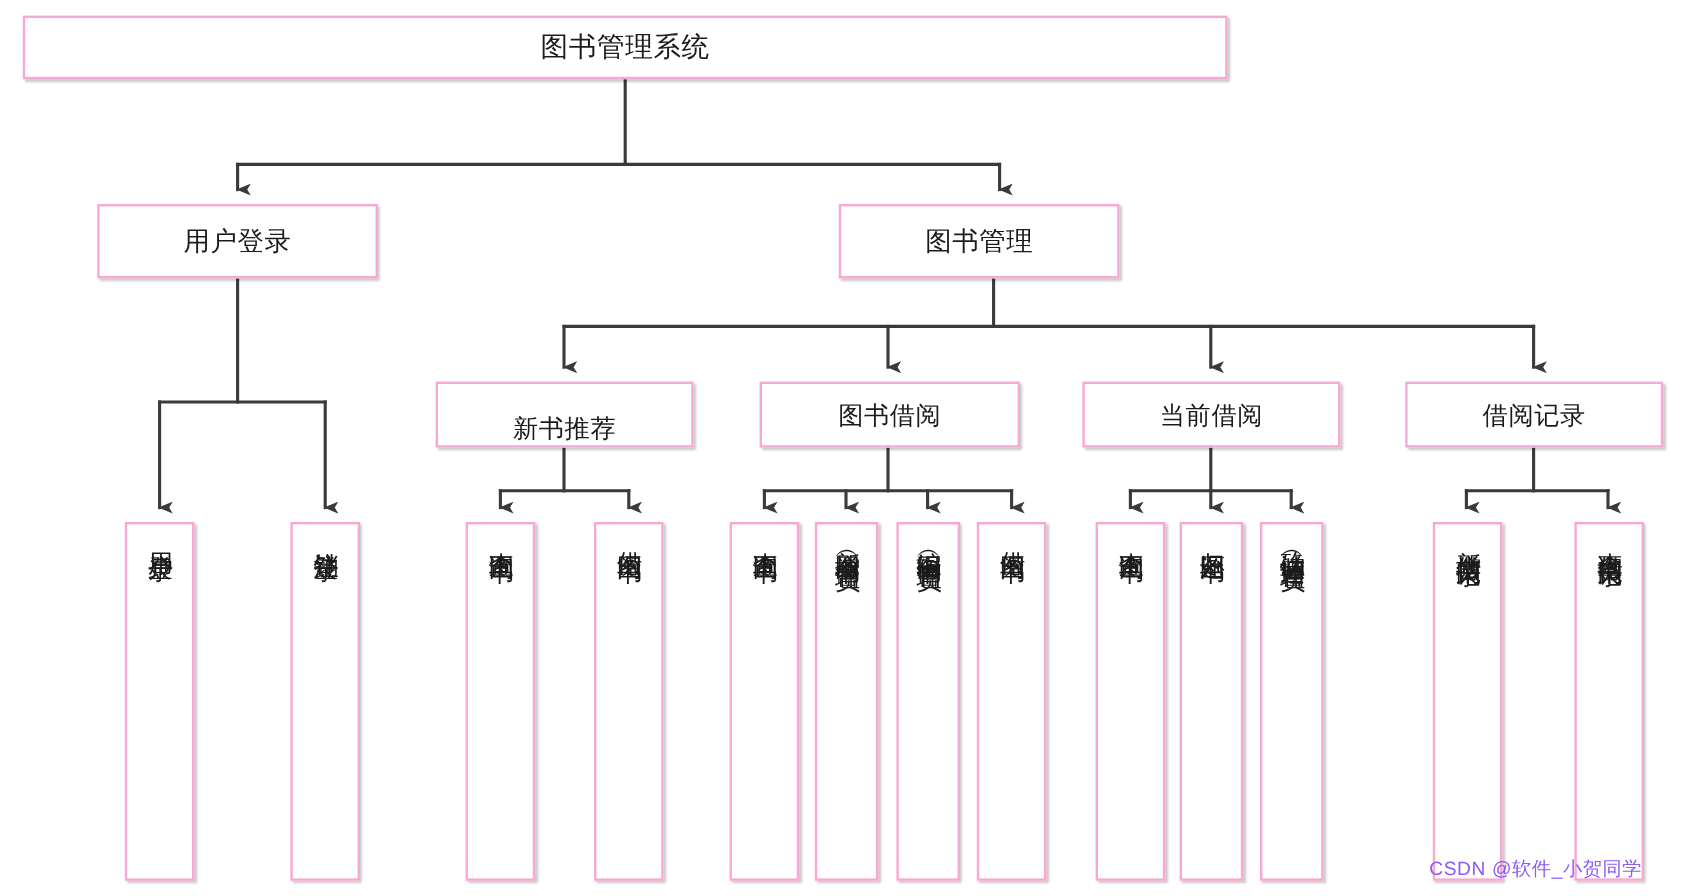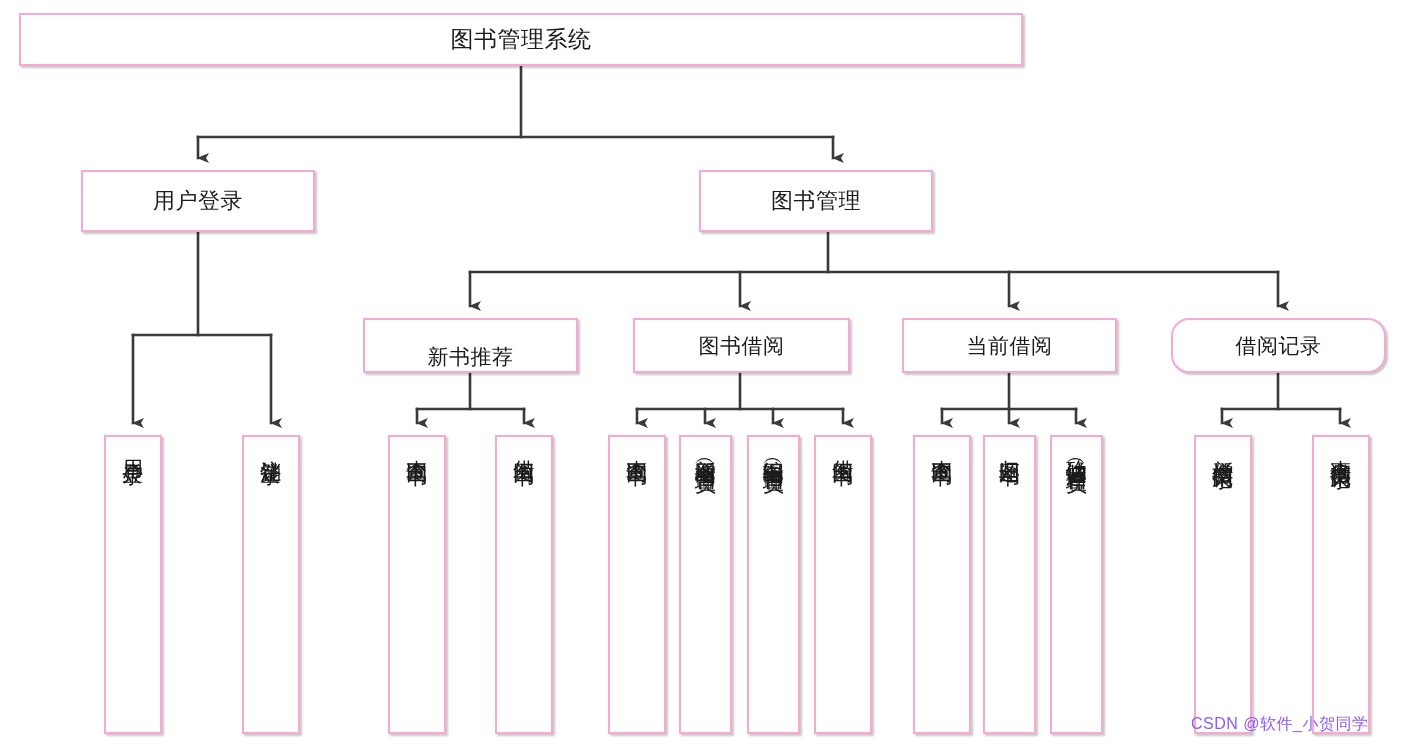--- a/index.html
+++ b/index.html
@@ -144,21 +144,21 @@
 
   <div class="node lvl2" style="left:363px; top:318px; width:215px; height:55px;align-items:flex-end;">
     <span class="lbl">新书推荐</span>
   </div>
   <div class="node lvl2" style="left:633px; top:318px; width:217px; height:55px;">
     <span class="lbl">图书借阅</span>
   </div>
   <div class="node lvl2" style="left:902px; top:318px; width:215px; height:55px;">
     <span class="lbl">当前借阅</span>
   </div>
-  <div class="node lvl2" style="left:1171px; top:318px; width:215px; height:55px;border-radius:18px;">
+  <div class="node lvl2" style="left:1171px; top:318px; width:215px; height:55px;">
     <span class="lbl">借阅记录</span>
   </div>
 
   <div class="node leaf" style="left:104px; top:435px; width:58px; height:299px;">
     <span class="lbl">用户登录</span>
   </div>
   <div class="node leaf" style="left:242px; top:435px; width:58px; height:299px;">
     <span class="lbl">注销登录</span>
   </div>
 

